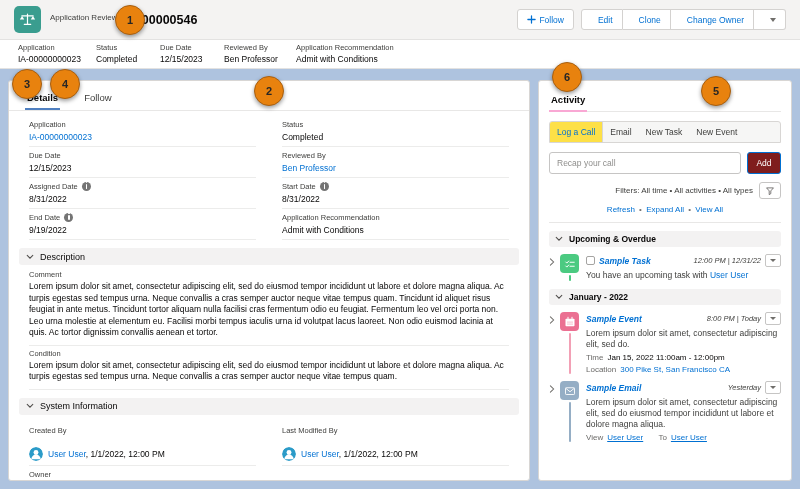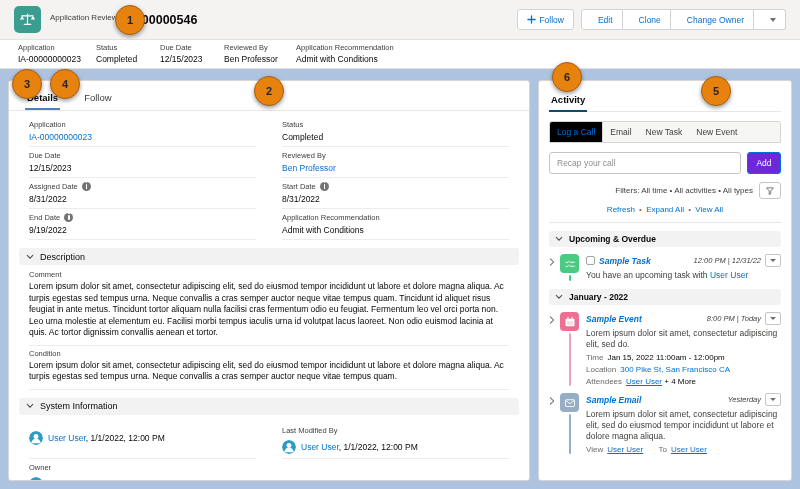--- a/index.html
+++ b/index.html
@@ -78,34 +78,34 @@
   
   .sec-bar {
     margin:8px 10px 5px; background:#f3f2f2; border-radius:3px; height:17px;
     display:flex; align-items:center; gap:6px; padding:0 7px; font-size:9px; color:#080707; cursor:pointer;
   }
   .sec-content { padding:0 20px; }
   .sub-label { font-size:7.5px; color:#3e3e3c; margin:3px 0 2px; }
   .para { font-size:8.5px; line-height:11.5px; color:#080707; padding-bottom:6px; border-bottom:1px solid #ececeb; }
 
   .sys-grid { display:grid; grid-template-columns:1fr 1fr; column-gap:26px; padding:2px 20px 0; }
-  .person { display:flex; align-items:center; gap:5px; margin-top:5px; font-size:8.5px; }
+  .person { display:flex; align-items:center; gap:5px; margin-top:12px; font-size:8.5px; }
   .avatar { width:14px; height:14px; border-radius:50%; overflow:hidden; flex:0 0 auto; }
 
   
   .act-pad { padding:8px 10px 0; }
   .act-tab-row { border-bottom:1px solid #e8e7e6; }
-  .act-tab { display:inline-block; font-size:9.5px; font-weight:bold; padding:2px 2px 5px; border-bottom:2px solid #0c4a6e; margin-bottom:-1px; cursor:pointer; }
+  .act-tab { display:inline-block; font-size:9.5px; font-weight:bold; padding:2px 2px 5px; border-bottom:2px solid #f9a8d4; margin-bottom:-1px; cursor:pointer; }
   .tabset { margin-top:9px; border:1px solid #d8d6d4; border-radius:3px 3px 0 0; display:flex; background:#f6f6f5; height:22px; font-size:8.5px; overflow:hidden; }
   .ctab { padding:0 7px; display:flex; align-items:center; color:#3e3e3c; cursor:pointer; white-space:nowrap; }
-  .ctab.active { background:#000000; color:#0070d2; border-right:1px solid #d8d6d4; }
+  .ctab.active { background:#fde047; color:#0070d2; border-right:1px solid #d8d6d4; }
   .publisher { display:flex; gap:6px; margin-top:9px; }
   .recap-input { flex:1; height:22px; border:1px solid #c6c5c4; border-radius:3px; font-size:8.5px; padding:0 7px; color:#080707; font-family:"Liberation Sans", sans-serif; outline:none; }
   .recap-input::placeholder { color:#8f8e8c; }
-  .add-btn { width:34px; height:22px; background:#6d28d9; color:#fff; border:1px solid #0070d2; border-radius:3px; font-size:8.5px; cursor:pointer; font-family:"Liberation Sans", sans-serif; }
+  .add-btn { width:34px; height:22px; background:#7f1d1d; color:#fff; border:1px solid #0070d2; border-radius:3px; font-size:8.5px; cursor:pointer; font-family:"Liberation Sans", sans-serif; }
   .filters-row { margin-top:8px; display:flex; justify-content:flex-end; align-items:center; gap:6px; font-size:8px; color:#3e3e3c; }
   .funnel-btn { width:22px; height:17px; border:1px solid #c6c5c4; border-radius:3px; display:flex; align-items:center; justify-content:center; background:#fff; cursor:pointer; }
   .links-row { margin-top:6px; text-align:center; font-size:8px; }
   .links-row .sep { color:#747474; margin:0 2px; }
   .divider { border-top:1px solid #e8e7e6; margin-top:8px; }
   .tl-sec {
     margin-top:8px; background:#f3f2f2; border-radius:3px; height:16px;
     display:flex; align-items:center; gap:6px; padding:0 6px; font-weight:bold; font-size:8.5px; cursor:pointer;
   }
   .tl-item { display:flex; margin-top:7px; }
@@ -267,20 +267,21 @@
   </div>
 
   <div class="sec-bar">
     <svg width="8" height="8" viewBox="0 0 10 10">
       <path d="M1.5 3l3.5 3.5L8.5 3" stroke="#514f4d" stroke-width="1.3" fill="none" stroke-linecap="round"></path>
     </svg>
     <span>System Information</span>
   </div>
   <div class="sys-grid">
     <div class="field">
+      <div class="flabel">Created By</div>
       <div class="person">
         <span class="avatar">
           <svg width="14" height="14" viewBox="0 0 24 24">
               <circle cx="12" cy="12" r="12" fill="#2b9bc8"></circle>
               <circle cx="12" cy="9.5" r="4.2" fill="#ffffff"></circle>
               <path d="M4 21a8 8 0 0 1 16 0z" fill="#ffffff"></path>
             </svg>
         </span>
         <span><span class="link">User User</span><span>, 1/1/2022, 12:00 PM</span></span>
       </div>
@@ -426,23 +427,20 @@
               <span class="caret"></span>
             </span>
         </div>
         <div class="tl-text">Lorem ipsum dolor sit amet, consectetur adipiscing elit, sed do.</div>
         <div class="kv">
           <span class="k">Time</span><span>Jan 15, 2022  11:00am - 12:00pm</span>
         </div>
         <div class="kv">
           <span class="k">Location</span><span class="link">300 Pike St, San Francisco CA</span>
         </div>
-        <div class="kv">
-          <span class="k">Attendees</span><span class="ulink">User User</span><span> + 4 More</span>
-        </div>
       </div>
     </div>
 
     <div class="tl-item">
       <span class="expander">
         <svg width="6" height="8" viewBox="0 0 6 10">
             <path d="M1 1l4 4-4 4" stroke="#706e6b" stroke-width="1.3" fill="none" stroke-linecap="round"></path>
           </svg>
       </span>
       <span class="rail">

